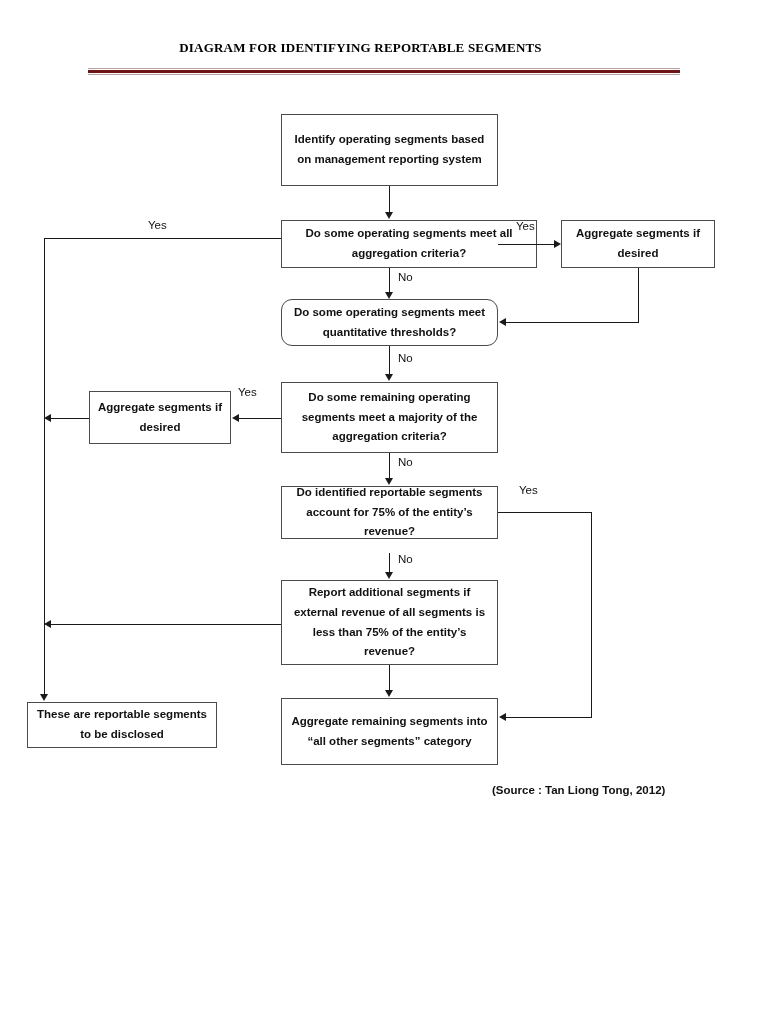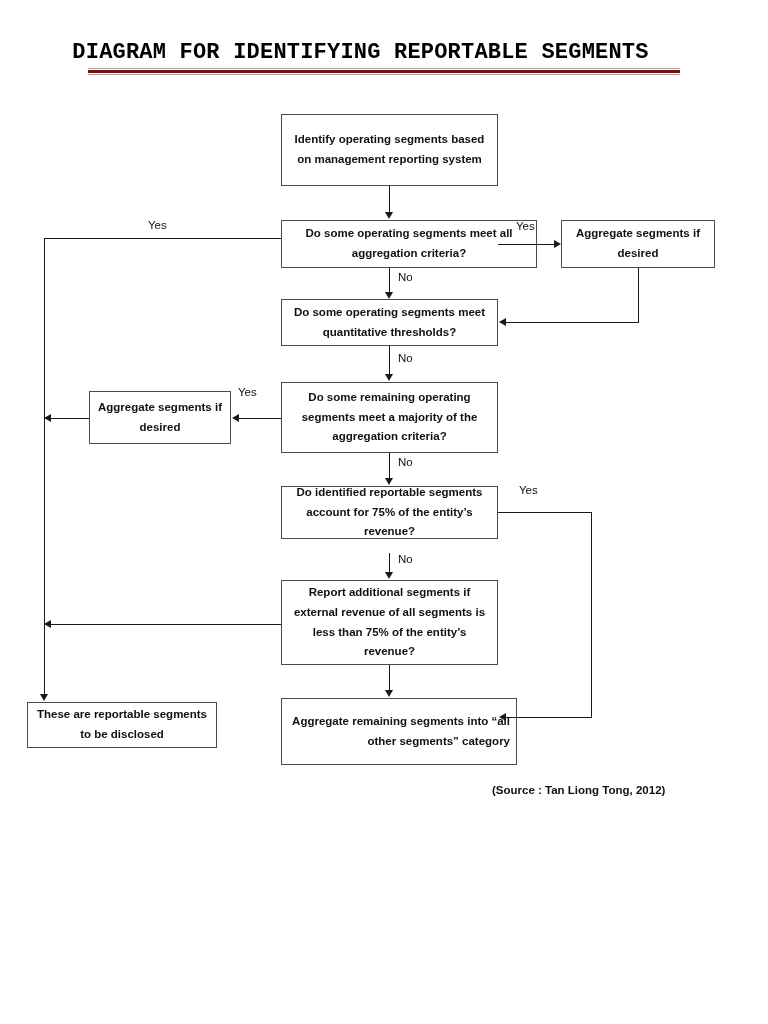--- a/index.html
+++ b/index.html
@@ -17,23 +17,23 @@
     overflow: hidden;
   }
 
   
   .page-title {
     position: absolute;
     left: 0;
     top: 40px;
     width: 721px;
     text-align: center;
-    font-family: Liberation Mono, monospace;
+    font-family: Liberation Serif, serif;
     font-weight: bold;
-    font-size: 22px;
+    font-size: 13px;
     letter-spacing: 0.2px;
     color: #000000;
   }
   .title-rule {
     position: absolute;
     left: 88px;
     top: 68px;
     width: 592px;
     height: 7px;
   }
@@ -131,41 +131,41 @@
 </div>
 
 <div class="node" style="left:281px; top:220px; width:256px; height:48px;">
   <span>Do some operating segments meet all aggregation criteria?</span>
 </div>
 
 <div class="node" style="left:561px; top:220px; width:154px; height:48px;">
   <span>Aggregate segments if desired</span>
 </div>
 
-<div class="node" style="left:281px; top:299px; width:217px; height:47px;">
+<div class="node" style="left:281px; top:299px; width:217px; height:47px;border-radius:11px;">
   <span>Do some operating segments meet quantitative thresholds?</span>
 </div>
 
 <div class="node" style="left:281px; top:382px; width:217px; height:71px;">
   <span>Do some remaining operating segments meet a majority of the aggregation criteria?</span>
 </div>
 
 <div class="node" style="left:89px; top:391px; width:142px; height:53px;">
   <span>Aggregate segments if desired</span>
 </div>
 
 <div class="node" style="left:281px; top:486px; width:217px; height:53px;align-items:center;">
   <span>Do identified reportable segments account for 75% of the entity’s revenue?</span>
 </div>
 
 <div class="node" style="left:281px; top:580px; width:217px; height:85px;">
   <span>Report additional segments if external revenue of all segments is less than 75% of the entity’s revenue?</span>
 </div>
 
-<div class="node" style="left:281px; top:698px; width:236px; height:67px;text-align:right;">
+<div class="node" style="left:281px; top:698px; width:217px; height:67px;">
   <span>Aggregate remaining segments into “all other segments” category</span>
 </div>
 
 <div class="node" style="left:27px; top:702px; width:190px; height:46px;">
   <span>These are reportable segments to be disclosed</span>
 </div>
 
 <div class="line-v" style="left:389px; top:186px; height:27px;"></div>
 <div class="arrow arrow-down" style="left:385px; top:212px;"></div>
 

